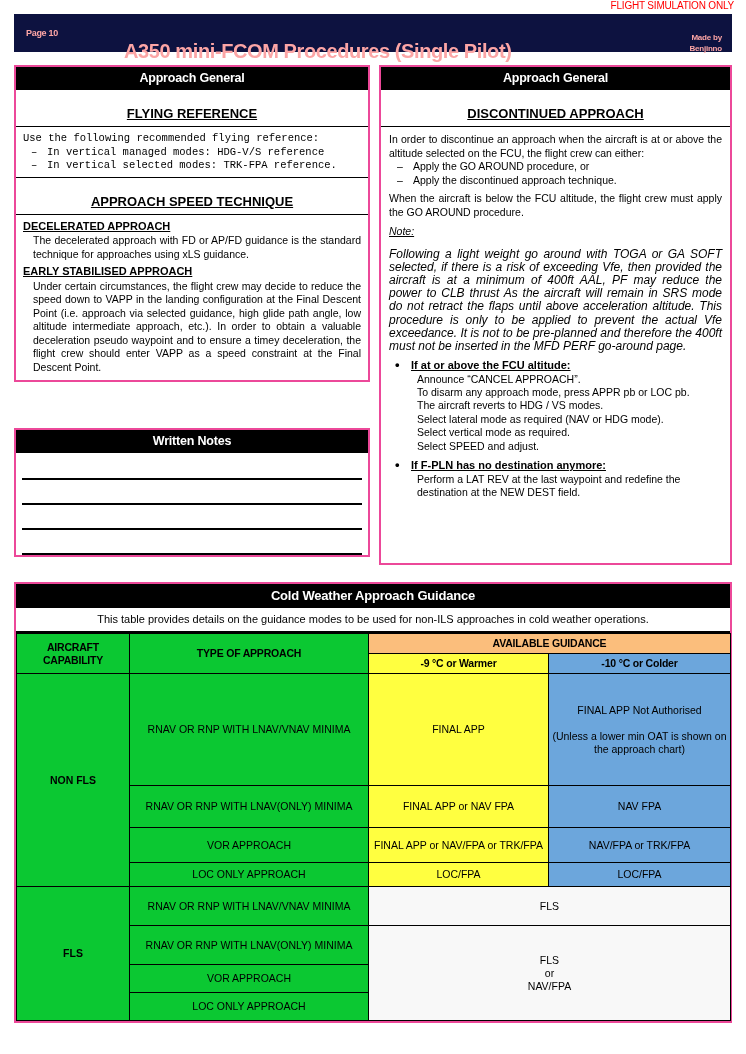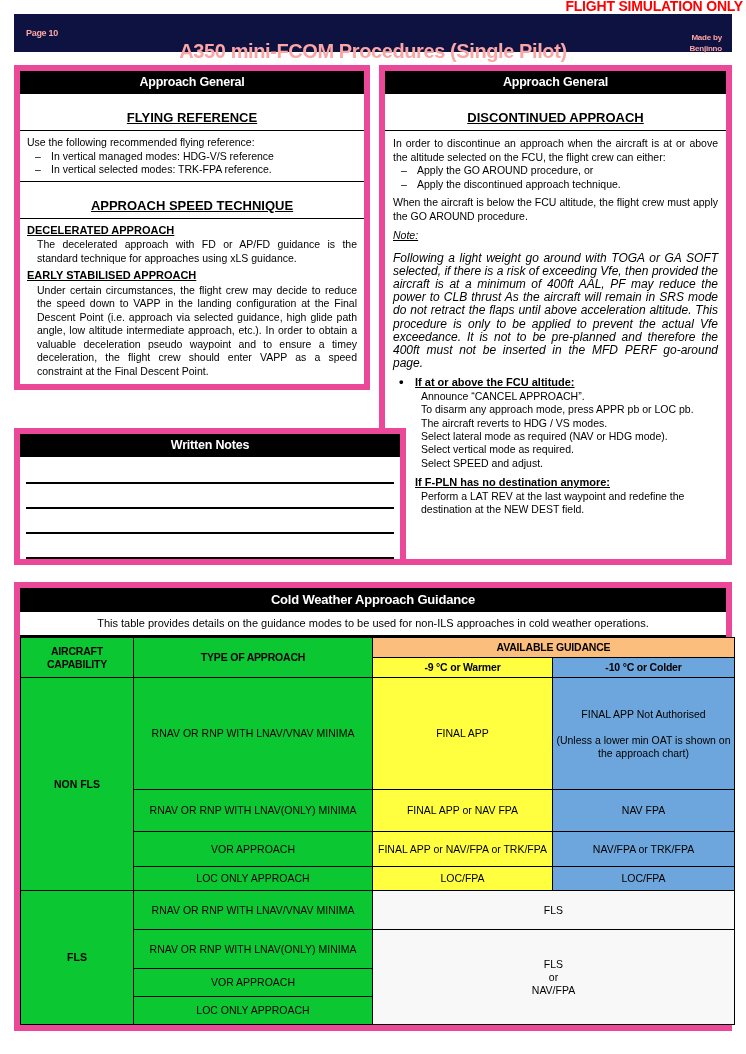--- a/index.html
+++ b/index.html
@@ -7,49 +7,49 @@
     width: 746px; height: 1054px;
     background: #ffffff;
     font-family: "Liberation Sans", sans-serif;
     color: #000;
     overflow: hidden;
   }
   .page { position: relative; width: 746px; height: 1054px; }
 
   
   .fso {
-    position: absolute; top: 0px; right: 3px;
-    font-size: 14px; font-weight: bold; color: #ff0000;
+    position: absolute; top: 0px; right: 12px;
+    font-size: 10px; font-weight: normal; color: #ff0000;
     letter-spacing: -0.2px;
     line-height: 12px;
   }
   .header {
     position: absolute; left: 14px; top: 14px;
     width: 718px; height: 38px;
     background: #0d1240;
     color: #fca5a5;
     display: flex; align-items: center;
   }
   .header-page {
     width: 110px; padding-left: 12px;
     font-size: 9px; font-weight: bold; letter-spacing: -0.3px;
   }
   .header-title {
-    flex: 1; text-align: center;
+    flex: 1; 
     font-size: 20px; font-weight: bold; letter-spacing: -0.4px; margin-top: 37px;
   }
   .header-made {
     width: 110px; padding-right: 10px; text-align: right;
     font-size: 8px; font-weight: bold; line-height: 11px;
     letter-spacing: -0.2px;
     margin-top: 20px;
   }
 
   
-  .panel { position: absolute; border: 6px solid #ec4899; background: #fff; }
+  .panel { position: absolute; border: 2px solid #ec4899; background: #fff; }
   .panel-title {
     background: #000; color: #fff;
     font-size: 12.5px; font-weight: bold;
     text-align: center; padding: 4px 0 5px;
     letter-spacing: -0.2px;
   }
   .sec-head {
     text-align: center;
     font-size: 13px; font-weight: bold;
     padding: 16px 0 5px;
@@ -64,42 +64,42 @@
   .p-just { text-align: justify; }
   .indent { padding-left: 10px; }
   .dash-list { list-style: none; }
   .dash-list li { position: relative; padding-left: 24px; }
   .dash-list li::before {
     content: "\2013"; position: absolute; left: 8px;
   }
 
   
   #left-panel { left: 14px; top: 65px; width: 356px; }
-  #left-panel .sec-body.b1 { padding-bottom: 4px; border-bottom: 1.5px solid #000; }
+  #left-panel .sec-body.b1 { padding-bottom: 4px; border-bottom: 1.5px solid #000; font-family: Liberation Mono, monospace; }
 
   
   #right-panel { left: 379px; top: 65px; width: 353px; height: 500px; }
   #right-panel .sec-body { padding: 6px 8px 4px; }
   .note-label { text-decoration: underline; font-style: italic; font-size: 10.5px; }
   .note-text {
     font-style: italic; font-size: 12px; line-height: 13.2px;
     text-align: justify;
     margin-top: 9px;
   }
   .bullet-list { list-style: none; margin-top: 6px; }
   .bullet-list > li { position: relative; padding-left: 22px; margin-bottom: 6px; }
   .bullet-list > li::before {
     content: "\2022"; position: absolute; left: 6px; top: -1px;
     font-size: 13px; font-weight: bold;
   }
   .bullet-head { font-weight: bold; text-decoration: underline; font-size: 11px; }
   .bullet-lines { font-size: 10.5px; line-height: 13.4px; padding-left: 6px; }
 
   
-  #notes-panel { left: 14px; top: 428px; width: 392px; }
+  #notes-panel { left: 14px; top: 428px; width: 356px; }
   .notes-area { padding: 2px 6px 0; }
   .notes-line { border-bottom: 2.5px solid #000; height: 25px; }
 
   
   #cold-panel { left: 14px; top: 582px; width: 718px; }
   #cold-panel .panel-title { font-size: 13px; }
   .cold-intro {
     font-size: 11px; text-align: center; padding: 5px 6px 6px;
     border-bottom: 2px solid #000;
   }

